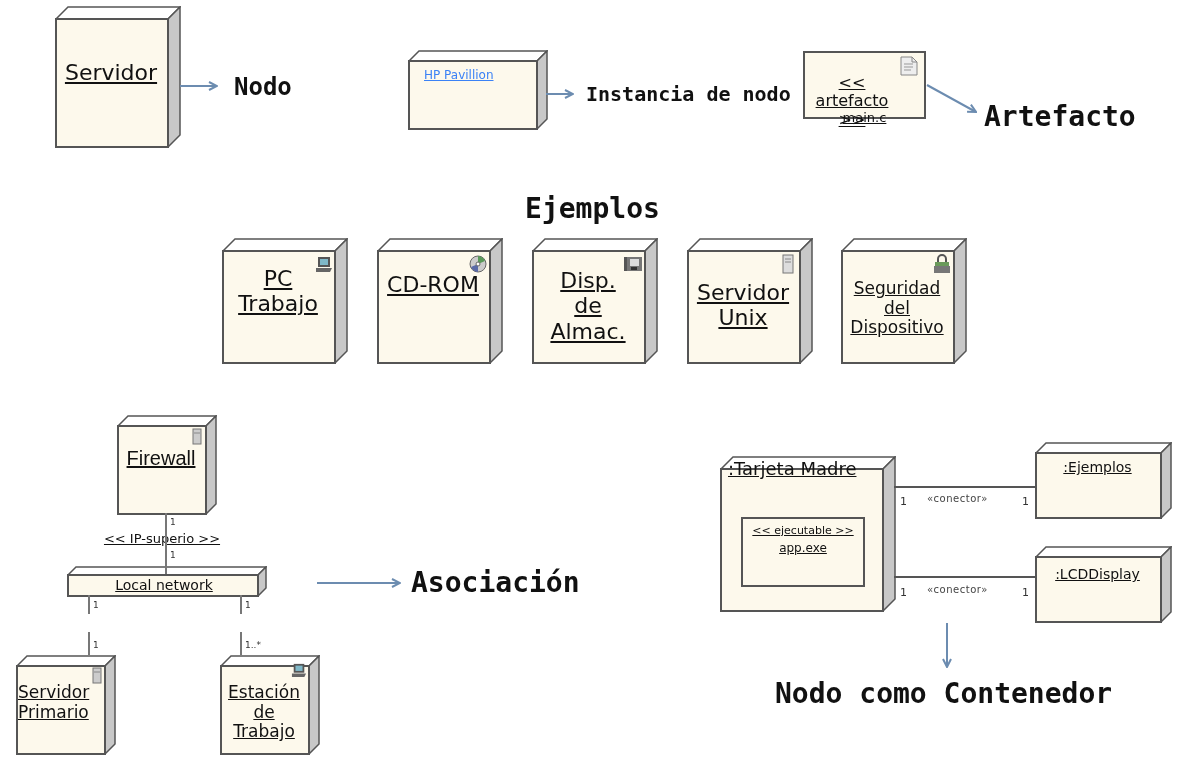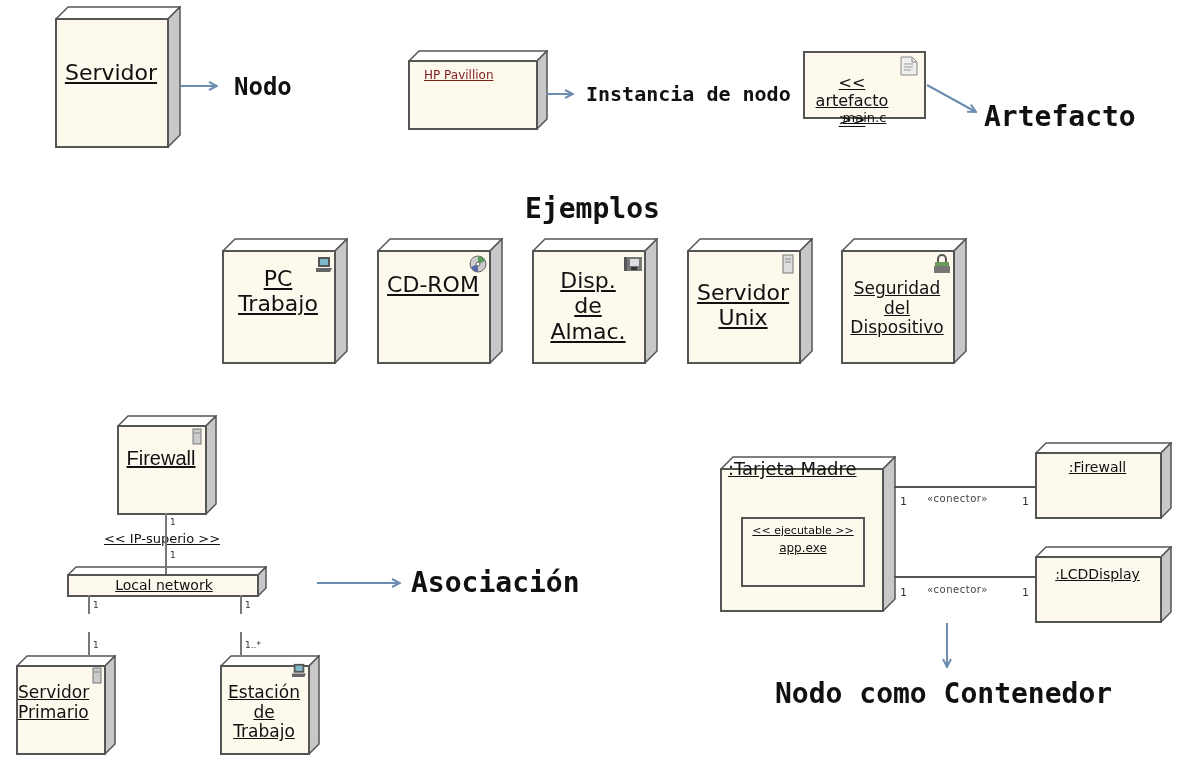--- a/index.html
+++ b/index.html
@@ -25,21 +25,21 @@
 <div class="lbl" style="left:55px;top:60px;width:112px;font-size:22px;">Servidor</div>
 <div class="mono" style="left:234px;top:73px;font-size:24px;">Nodo</div>
 
 <div class="node node3d" style="left: 408px; top: 50px; width: 140px; height: 80px;">
     <svg width="140" height="80" style="position: absolute; left: 0px; top: 0px;">
       <path d="M1 11 L11 1 L139 1 L129 11 Z" fill="#ffffff" stroke="#555555" stroke-width="1.5"></path>
       <path d="M129 11 L139 1 L139 69 L129 79 Z" fill="#c8c8c8" stroke="#555555" stroke-width="1.5"></path>
       <rect x="1" y="11" width="128" height="68" fill="#fdf9ec" stroke="#555555" stroke-width="2"></rect>
     </svg>
   </div>
-<div class="lbl" style="left:424px;top:69px;font-size:12px;text-decoration:underline;text-align:left;color:#7f1d1d;">HP Pavillion</div>
+<div class="lbl" style="left:424px;top:69px;font-size:12px;text-decoration:underline;text-align:left;color:#3b82f6;">HP Pavillion</div>
 <div class="mono" style="left:578px;top:82px;font-size:20px;margin-left:8px;">Instancia de nodo</div>
 
 <div class="face" style="position:absolute;left:803px;top:51px;width:123px;height:68px;background:#fdf9ec;border:2px solid #555;box-sizing:border-box;"></div>
 <div class="icon" style="left:900px;top:56px;">
   <svg width="18" height="20" viewBox="0 0 18 20">
       <path d="M1 1h11l5 5v13H1z" fill="#eee" stroke="#888"></path>
       <path d="M12 1v5h5" fill="none" stroke="#888"></path>
       <line x1="4" y1="8" x2="13" y2="8" stroke="#999"></line>
       <line x1="4" y1="11" x2="13" y2="11" stroke="#999"></line>
       <line x1="4" y1="14" x2="11" y2="14" stroke="#999"></line>
@@ -219,21 +219,21 @@
 <div class="lbl" style="left:741px;top:525px;width:124px;font-size:11px;">&lt;&lt; ejecutable &gt;&gt;</div>
 <div class="lbl" style="left:741px;top:542px;width:124px;font-size:12px;">app.exe</div>
 
 <div class="node node3d" style="left: 1035px; top: 442px; width: 137px; height: 77px;">
     <svg width="137" height="77" style="position: absolute; left: 0px; top: 0px;">
       <path d="M1 11 L11 1 L136 1 L126 11 Z" fill="#ffffff" stroke="#555555" stroke-width="1.5"></path>
       <path d="M126 11 L136 1 L136 66 L126 76 Z" fill="#c8c8c8" stroke="#555555" stroke-width="1.5"></path>
       <rect x="1" y="11" width="125" height="65" fill="#fdf9ec" stroke="#555555" stroke-width="2"></rect>
     </svg>
   </div>
-<div class="lbl" style="left:1035px;top:459px;width:125px;font-size:14px;">:Firewall</div>
+<div class="lbl" style="left:1035px;top:459px;width:125px;font-size:14px;">:Ejemplos</div>
 
 <div class="node node3d" style="left: 1035px; top: 546px; width: 137px; height: 77px;">
     <svg width="137" height="77" style="position: absolute; left: 0px; top: 0px;">
       <path d="M1 11 L11 1 L136 1 L126 11 Z" fill="#ffffff" stroke="#555555" stroke-width="1.5"></path>
       <path d="M126 11 L136 1 L136 66 L126 76 Z" fill="#c8c8c8" stroke="#555555" stroke-width="1.5"></path>
       <rect x="1" y="11" width="125" height="65" fill="#fdf9ec" stroke="#555555" stroke-width="2"></rect>
     </svg>
   </div>
 <div class="lbl" style="left:1035px;top:566px;width:125px;font-size:14px;">:LCDDisplay</div>
 

